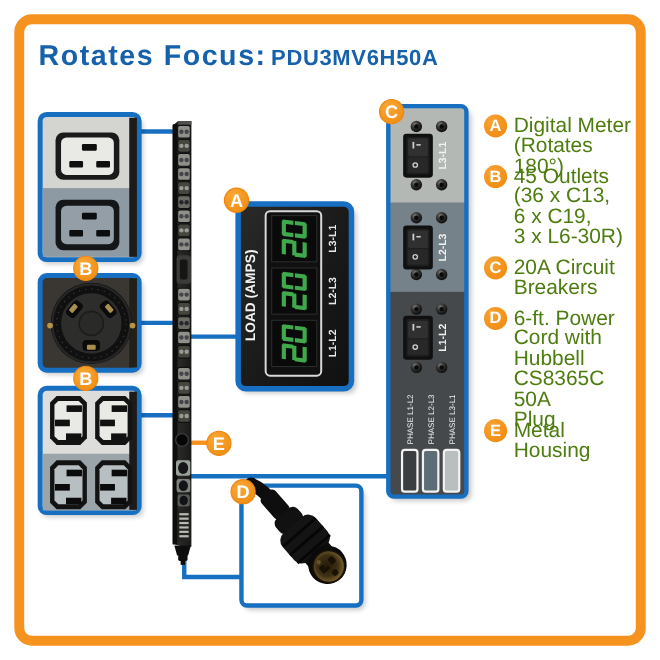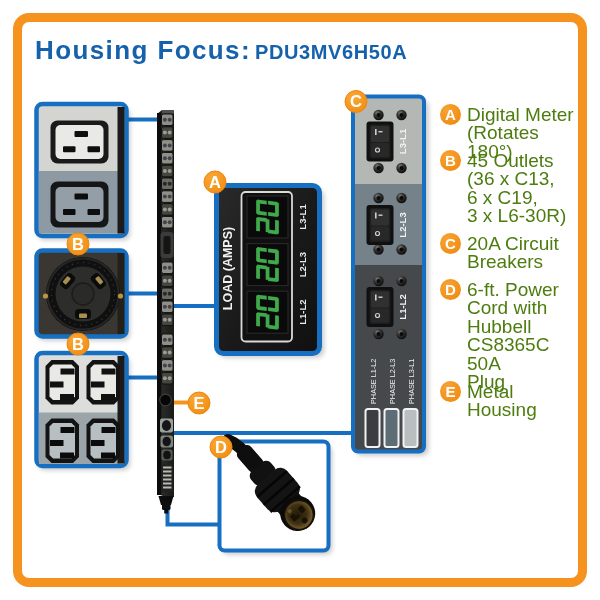--- a/index.html
+++ b/index.html
@@ -9,21 +9,21 @@
   #title .big{font-size:26px;font-weight:bold;color:#1561ac;letter-spacing:1.4px;}
   #title .small{font-size:20px;font-weight:bold;color:#1561ac;margin-left:4px;letter-spacing:0.6px;}
   #rightcol{position:absolute;left:439px;top:0px;width:135px;}
   .item{position:absolute;left:0;}
   .item .txt{position:absolute;left:28px;top:0;width:118px;font-size:19px;line-height:18.4px;color:#4d7c0f;}
   .badge{position:absolute;width:21px;height:21px;border-radius:50%;background:radial-gradient(circle at 35% 30%, #f8a335 0%, #f18d12 75%);color:#fff;font-weight:bold;font-size:15px;text-align:center;line-height:21px;}
 </style>
 </head>
 <body>
 <div id="frame"></div>
-<div id="title"><span class="big">Housing Focus:</span><span class="small">PDU3MV6H50A</span></div>
+<div id="title"><span class="big">Rotates Focus:</span><span class="small">PDU3MV6H50A</span></div>
 
 <svg id="art" width="600" height="600" viewBox="0 0 600 600" style="position:absolute;left:0;top:0" xmlns="http://www.w3.org/2000/svg" font-family="Liberation Sans">
 <defs>
   <filter id="soft" x="-20%" y="-20%" width="140%" height="140%">
         <feGaussianBlur stdDeviation="2.6"></feGaussianBlur>
       </filter>
   <radialGradient id="screwG" cx="38%" cy="32%" r="70%">
     <stop offset="0%" stop-color="#7d7d7b"></stop>
         <stop offset="45%" stop-color="#333331"></stop>
         <stop offset="100%" stop-color="#0c0c0c"></stop>

